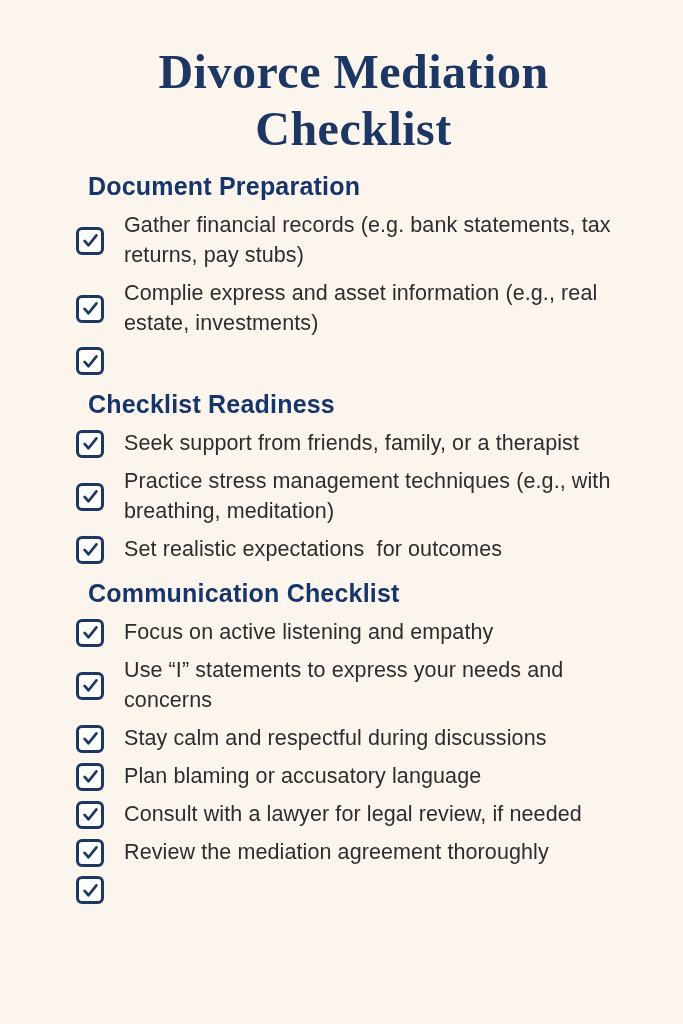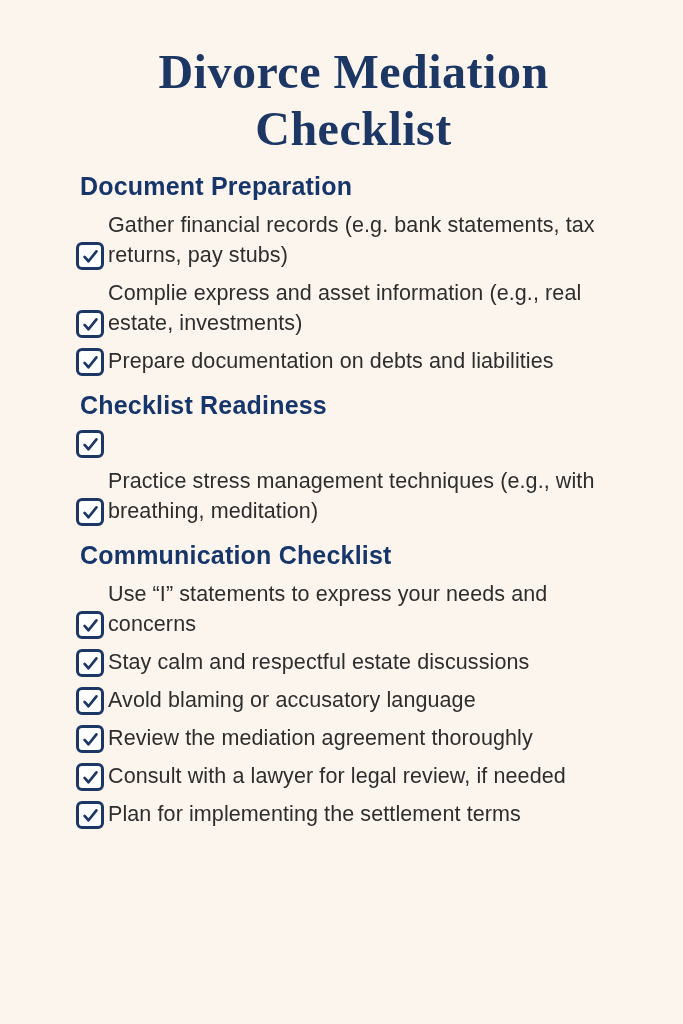--- a/index.html
+++ b/index.html
@@ -24,27 +24,27 @@
     text-align: center;
     margin: 0 auto 10px auto;
     max-width: 560px;
     letter-spacing: 0.5px;
   }
   .section-heading {
     font-size: 25px;
     font-weight: bold;
     color: #16356B;
     line-height: 30px;
-    margin: 14px 0 9px 4px;
+    margin: 14px 0 9px 12px;
     letter-spacing: 0.2px;
   }
   .item {
     display: flex;
-    align-items: flex-end;
-    gap: 4px;
+    align-items: center;
+    gap: 20px;
     margin: 0 0 8px 0;
   }
   .checkbox {
     flex: 0 0 auto;
     box-sizing: border-box;
     width: 28px; height: 28px;
     margin-top: 1px;
     border: 3.5px solid #1C3764;
     border-radius: 6px;
     background: #FFFFFF;
@@ -87,94 +87,109 @@
           </svg>
         </span>
       <span class="item-text">Complie express and asset information (e.g., real estate, investments)</span>
     </div>
     <div class="item">
       <span class="checkbox" role="checkbox" aria-checked="true">
           <svg viewBox="0 0 24 24">
             <path d="M4.5 12.5 L9.5 18 L19.5 5.5" fill="none" stroke="#1C3764" stroke-width="3.4" stroke-linecap="round" stroke-linejoin="round"></path>
           </svg>
         </span>
-      <span class="item-text">Prepare documentation on debts and liabilities</span>
     </div>
   </div>
 
   <div>
     <h2 class="section-heading">Checklist Readiness</h2>
 
     <div class="item">
       <span class="checkbox" role="checkbox" aria-checked="true">
           <svg viewBox="0 0 24 24">
             <path d="M4.5 12.5 L9.5 18 L19.5 5.5" fill="none" stroke="#1C3764" stroke-width="3.4" stroke-linecap="round" stroke-linejoin="round"></path>
           </svg>
         </span>
+      <span class="item-text">Seek support from friends, family, or a therapist</span>
     </div>
     <div class="item">
       <span class="checkbox" role="checkbox" aria-checked="true">
           <svg viewBox="0 0 24 24">
             <path d="M4.5 12.5 L9.5 18 L19.5 5.5" fill="none" stroke="#1C3764" stroke-width="3.4" stroke-linecap="round" stroke-linejoin="round"></path>
           </svg>
         </span>
       <span class="item-text">Practice stress management techniques (e.g., with breathing, meditation)</span>
     </div>
+    <div class="item">
+      <span class="checkbox" role="checkbox" aria-checked="true">
+          <svg viewBox="0 0 24 24">
+            <path d="M4.5 12.5 L9.5 18 L19.5 5.5" fill="none" stroke="#1C3764" stroke-width="3.4" stroke-linecap="round" stroke-linejoin="round"></path>
+          </svg>
+        </span>
+      <span class="item-text">Set realistic expectations  for outcomes</span>
+    </div>
   </div>
 
   <div>
     <h2 class="section-heading">Communication Checklist</h2>
 
+    <div class="item">
+      <span class="checkbox" role="checkbox" aria-checked="true">
+          <svg viewBox="0 0 24 24">
+            <path d="M4.5 12.5 L9.5 18 L19.5 5.5" fill="none" stroke="#1C3764" stroke-width="3.4" stroke-linecap="round" stroke-linejoin="round"></path>
+          </svg>
+        </span>
+      <span class="item-text">Focus on active listening and empathy</span>
+    </div>
     <div class="item">
       <span class="checkbox" role="checkbox" aria-checked="true">
           <svg viewBox="0 0 24 24">
             <path d="M4.5 12.5 L9.5 18 L19.5 5.5" fill="none" stroke="#1C3764" stroke-width="3.4" stroke-linecap="round" stroke-linejoin="round"></path>
           </svg>
         </span>
       <span class="item-text">Use “I” statements to express your needs and concerns</span>
     </div>
     <div class="item">
       <span class="checkbox" role="checkbox" aria-checked="true">
           <svg viewBox="0 0 24 24">
             <path d="M4.5 12.5 L9.5 18 L19.5 5.5" fill="none" stroke="#1C3764" stroke-width="3.4" stroke-linecap="round" stroke-linejoin="round"></path>
           </svg>
         </span>
-      <span class="item-text">Stay calm and respectful estate discussions</span>
+      <span class="item-text">Stay calm and respectful during discussions</span>
     </div>
     <div class="item">
       <span class="checkbox" role="checkbox" aria-checked="true">
           <svg viewBox="0 0 24 24">
             <path d="M4.5 12.5 L9.5 18 L19.5 5.5" fill="none" stroke="#1C3764" stroke-width="3.4" stroke-linecap="round" stroke-linejoin="round"></path>
           </svg>
         </span>
-      <span class="item-text">Avold blaming or accusatory language</span>
+      <span class="item-text">Plan blaming or accusatory language</span>
     </div>
   </div>
 
   <div>
 
+    <div class="item">
+      <span class="checkbox" role="checkbox" aria-checked="true">
+          <svg viewBox="0 0 24 24">
+            <path d="M4.5 12.5 L9.5 18 L19.5 5.5" fill="none" stroke="#1C3764" stroke-width="3.4" stroke-linecap="round" stroke-linejoin="round"></path>
+          </svg>
+        </span>
+      <span class="item-text">Consult with a lawyer for legal review, if needed</span>
+    </div>
     <div class="item">
       <span class="checkbox" role="checkbox" aria-checked="true">
           <svg viewBox="0 0 24 24">
             <path d="M4.5 12.5 L9.5 18 L19.5 5.5" fill="none" stroke="#1C3764" stroke-width="3.4" stroke-linecap="round" stroke-linejoin="round"></path>
           </svg>
         </span>
       <span class="item-text">Review the mediation agreement thoroughly</span>
     </div>
     <div class="item">
       <span class="checkbox" role="checkbox" aria-checked="true">
           <svg viewBox="0 0 24 24">
             <path d="M4.5 12.5 L9.5 18 L19.5 5.5" fill="none" stroke="#1C3764" stroke-width="3.4" stroke-linecap="round" stroke-linejoin="round"></path>
           </svg>
         </span>
-      <span class="item-text">Consult with a lawyer for legal review, if needed</span>
-    </div>
-    <div class="item">
-      <span class="checkbox" role="checkbox" aria-checked="true">
-          <svg viewBox="0 0 24 24">
-            <path d="M4.5 12.5 L9.5 18 L19.5 5.5" fill="none" stroke="#1C3764" stroke-width="3.4" stroke-linecap="round" stroke-linejoin="round"></path>
-          </svg>
-        </span>
-      <span class="item-text">Plan for implementing the settlement terms</span>
     </div>
   </div>
 
 </div>
 
 </body></html>

